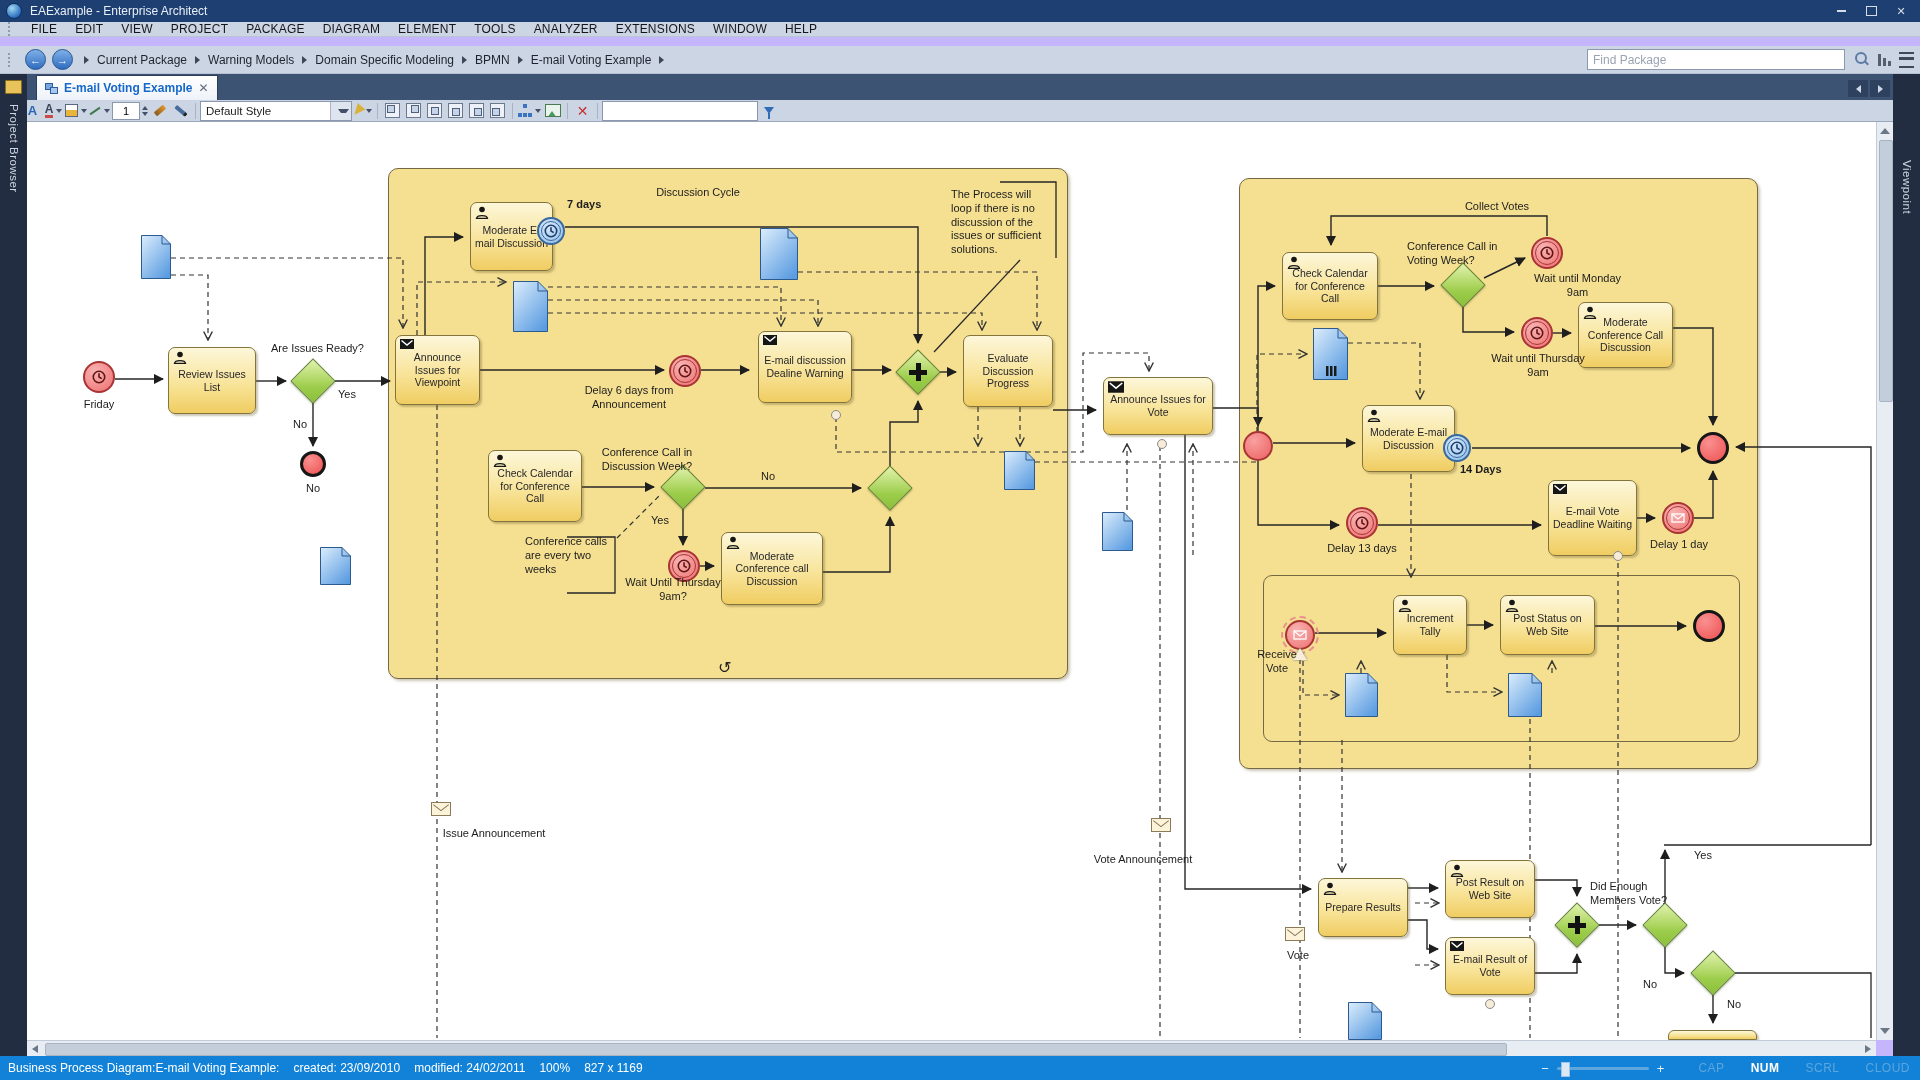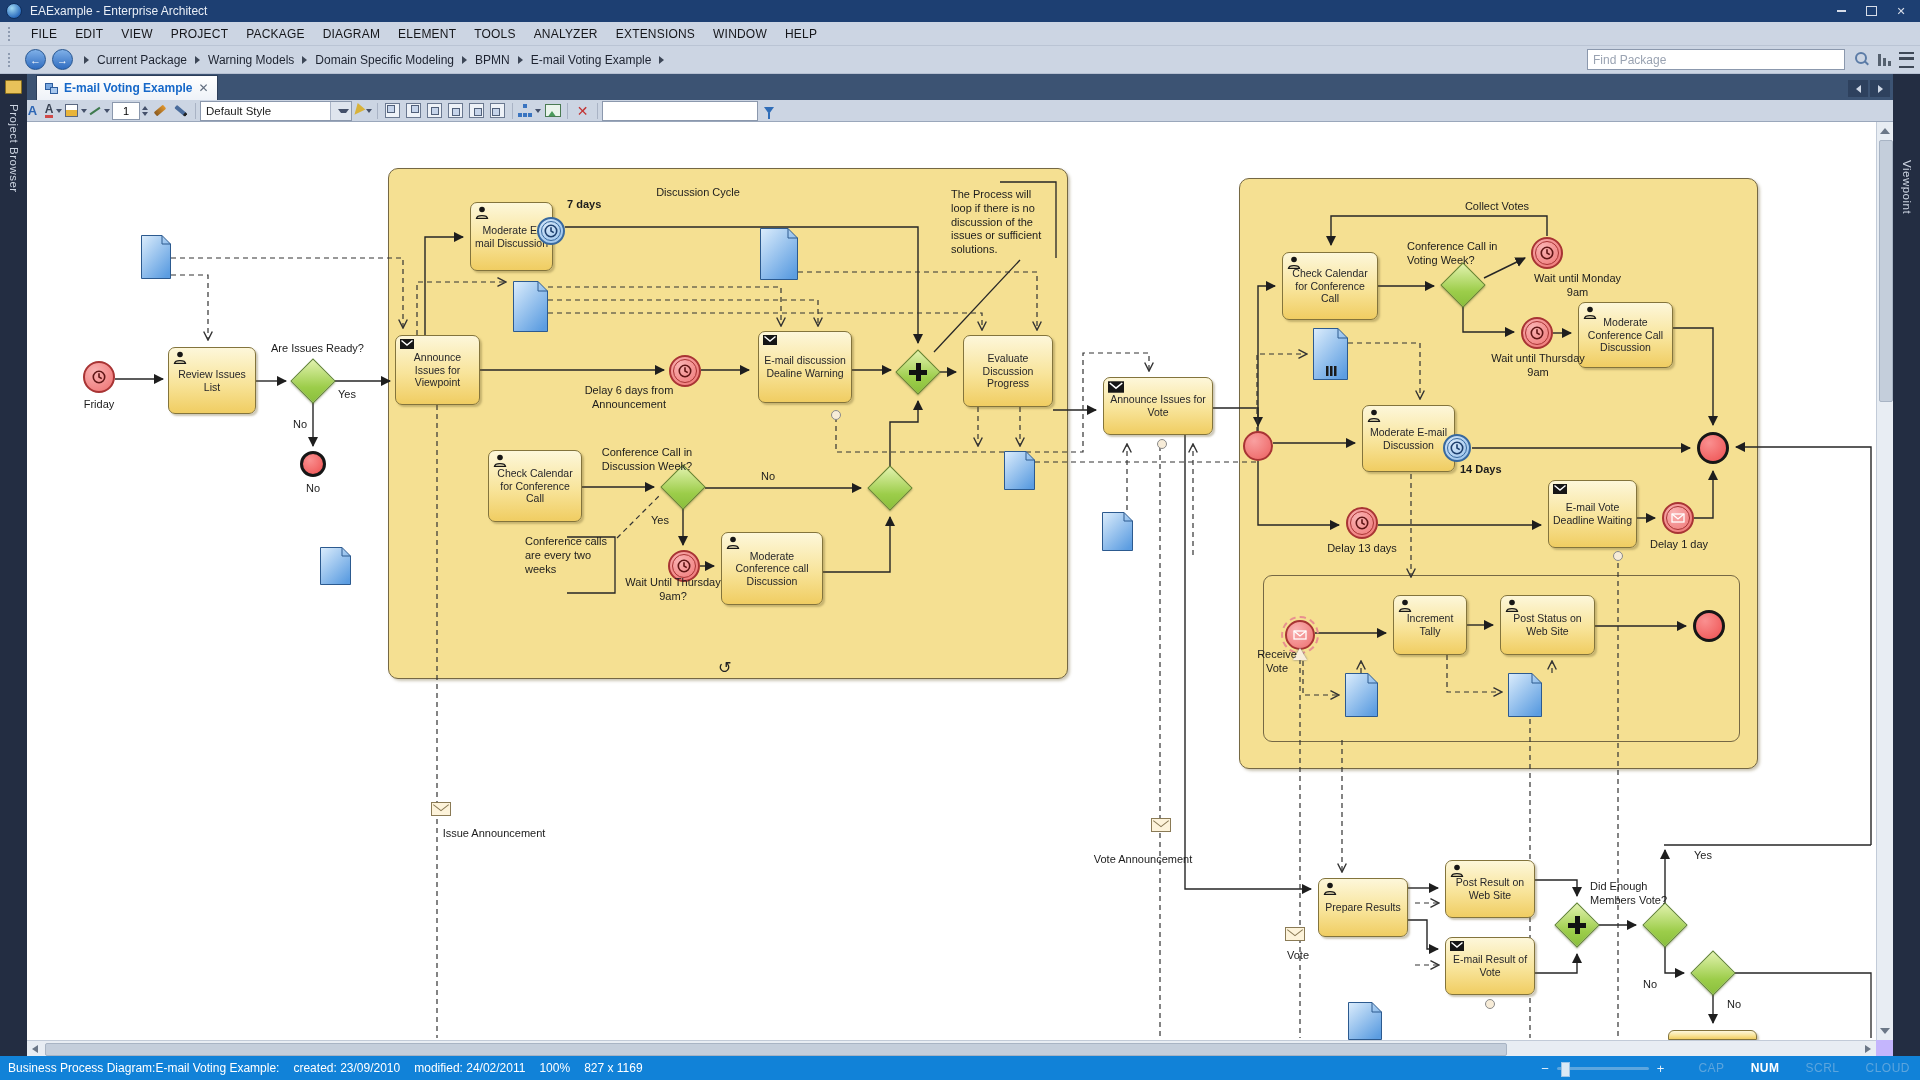--- a/index.html
+++ b/index.html
@@ -4,21 +4,21 @@
 <style>
   html,body{margin:0;padding:0;background:#9aa5b5;font-family:"Liberation Sans","DejaVu Sans",sans-serif;}
   #app{position:relative;width:1920px;height:1080px;overflow:hidden;background:#c4b5fd;}
   
   .titlebar{position:absolute;left:0;top:0;width:1920px;height:22px;background:#1d3f72;color:#e9eef6;font-size:12px;display:flex;align-items:center;}
   .appicon{width:14px;height:14px;border-radius:50%;margin:0 8px 0 6px;background:radial-gradient(circle at 35% 30%,#9fd8f2,#2e6fc0 70%,#1c4a8a);border:1px solid #0f2f5e;}
   .wbtns{margin-left:auto;display:flex;margin-right:4px;}
   .wb{width:30px;height:16px;display:flex;align-items:center;justify-content:center;color:#d7dde8;font-size:11px;cursor:default;}
   .wb .bar{width:9px;height:2px;background:#d7dde8;}
   .wb .box{width:9px;height:8px;border:1.5px solid #d7dde8;}
-  .menubar{position:absolute;left:0;top:22px;width:1920px;height:24px;background:#ccd5e3;border-bottom:1px solid #bac4d4;display:flex;align-items:center;padding-left:4px;box-sizing:border-box;}
+  .menubar{position:absolute;left:0;top:22px;width:1920px;height:15px;background:#ccd5e3;border-bottom:1px solid #bac4d4;display:flex;align-items:center;padding-left:4px;box-sizing:border-box;}
   .grip{width:4px;height:14px;border-left:2px dotted #8e9bb0;margin:0 8px 0 4px;}
   .mi{padding:0 9px;font-size:12px;color:#15161a;letter-spacing:.2px;}
   .crumbbar{position:absolute;left:0;top:46px;width:1920px;height:28px;background:#ccd5e3;border-bottom:1px solid #b6c0d2;display:flex;align-items:center;box-sizing:border-box;padding-left:4px;}
   .navc{width:19px;height:19px;border-radius:50%;margin:0 3px;background:linear-gradient(#7fb0e8,#2f6cc0);color:#fff;font-size:11px;display:flex;align-items:center;justify-content:center;border:1px solid #24548f;}
   .sepTri{width:0;height:0;border-left:5px solid #3c4florida;border-left:5px solid #3c4656;border-top:4px solid transparent;border-bottom:4px solid transparent;margin:0 8px;}
   .crumb{font-size:12px;color:#1d2330;}
   .findwrap{margin-left:auto;display:flex;align-items:center;margin-right:6px;gap:8px;}
   .findinput{width:246px;height:19px;border:1px solid #8b98ad;background:#fff;font-size:12px;padding:0 5px;color:#333;}
   .findinput::placeholder{color:#9aa3b2;}
   .mag{position:relative;width:17px;height:17px;}
@@ -476,21 +476,21 @@
         </svg>
       <span class="tl">Moderate Conference Call Discussion</span>
     </div>
     <div class="task" style="left:1335px;top:283px;width:93px;height:67px;">
       <svg class="pic" width="14" height="13" viewBox="0 0 14 13">
           <circle cx="7" cy="3.5" r="2.8"></circle>
           <path d="M1.5,12.3 C2,8.6 12,8.6 12.5,12.3 Z"></path>
         </svg>
       <span class="tl">Moderate E-mail Discussion</span>
     </div>
-    <div class="task" style="left:1521px;top:358px;width:89px;height:68px;">
+    <div class="task" style="left:1521px;top:358px;width:89px;height:76px;">
       <svg class="pic envc" width="14" height="10" viewBox="0 0 14 10">
           <rect width="14" height="10"></rect>
           <path d="M1.5,1.5 L7,6 L12.5,1.5"></path>
         </svg>
       <span class="tl">E-mail Vote Deadline Waiting</span>
     </div>
     <div class="task" style="left:1366px;top:473px;width:74px;height:60px;">
       <svg class="pic" width="14" height="13" viewBox="0 0 14 13">
           <circle cx="7" cy="3.5" r="2.8"></circle>
           <path d="M1.5,12.3 C2,8.6 12,8.6 12.5,12.3 Z"></path>

